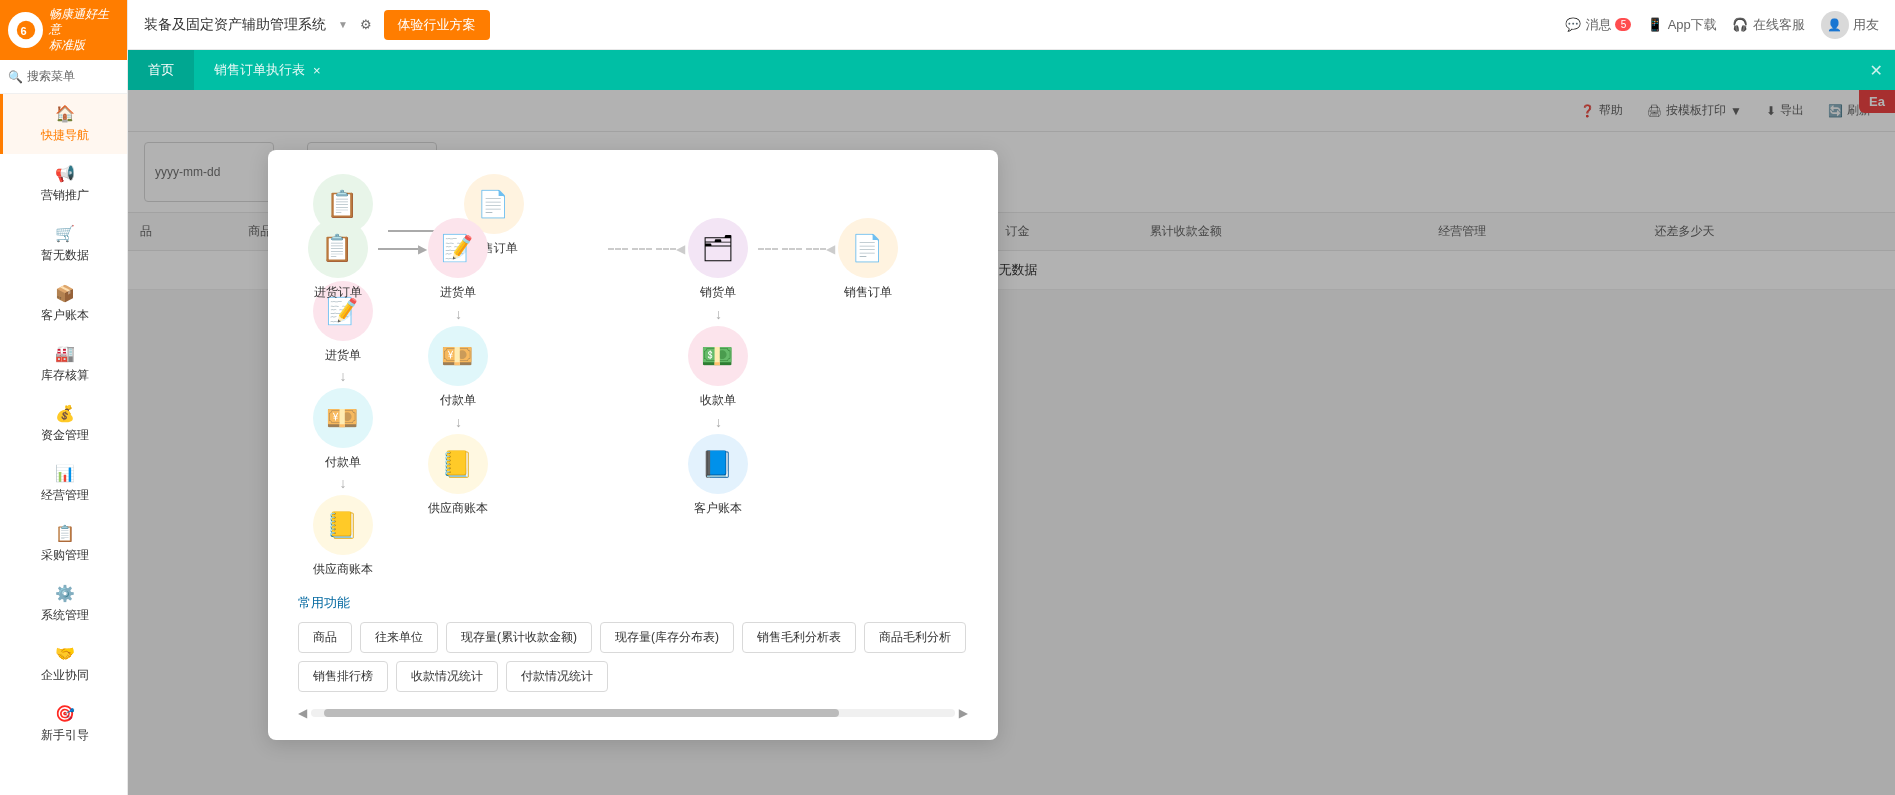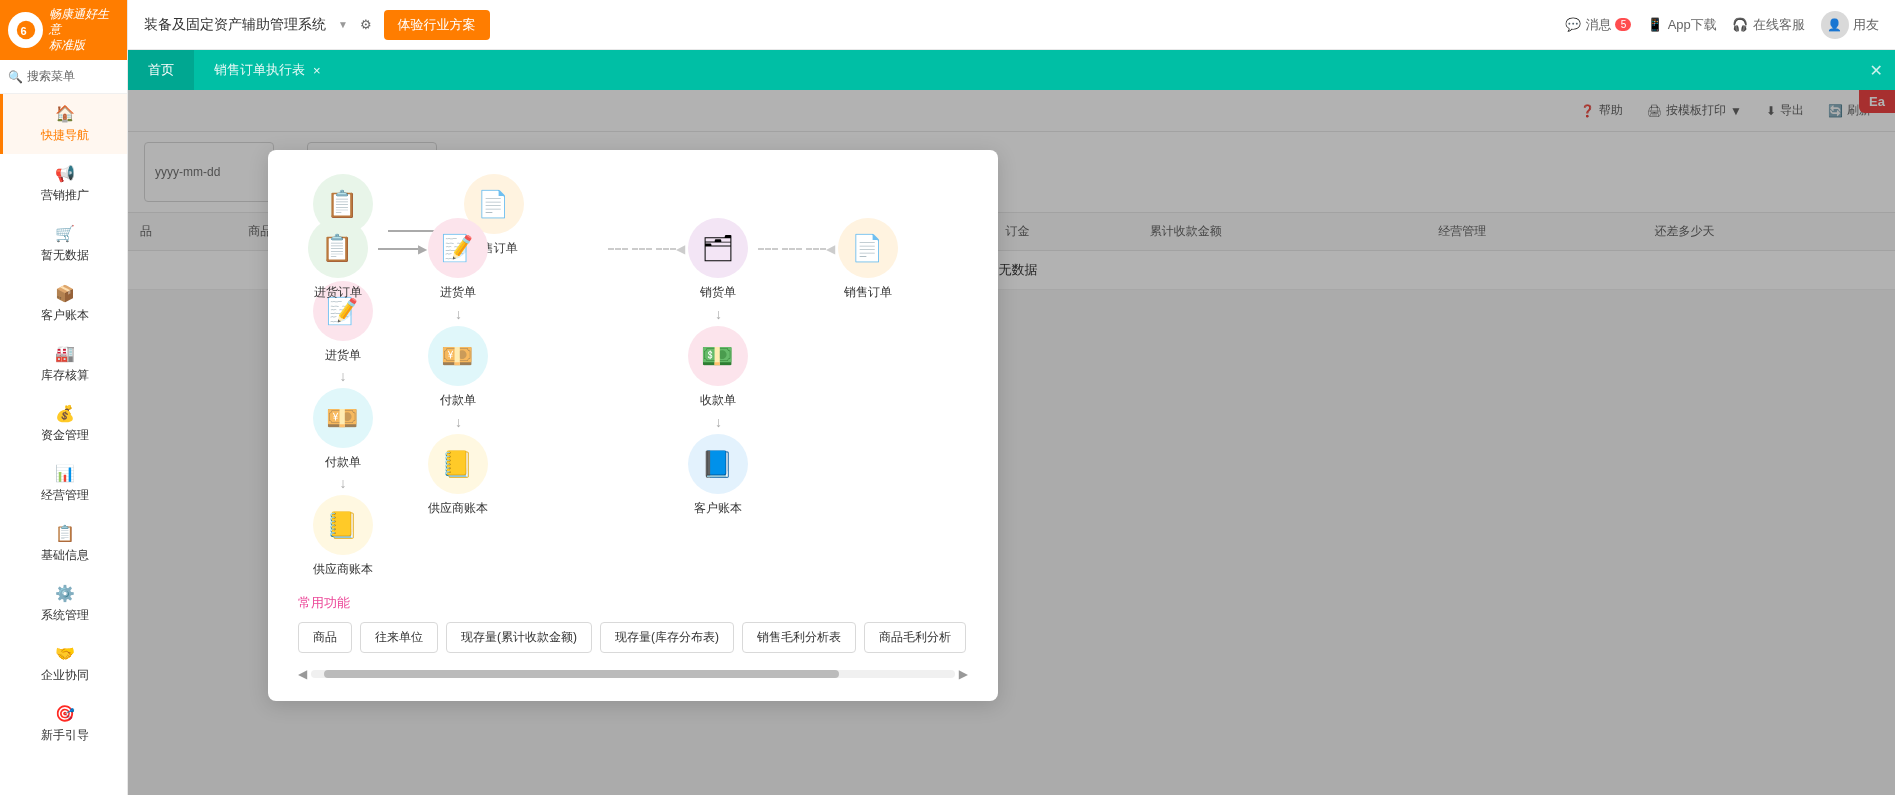--- a/index.html
+++ b/index.html
@@ -71,21 +71,21 @@
     .fc-red { background: #fce4ec; }
     .fc-purple { background: #f3e5f5; }
     .fc-orange { background: #fff3e0; }
     .fc-teal { background: #e0f7fa; }
     .fc-pink { background: #fce4ec; }
     .fc-orange2 { background: #fff8e1; }
     .fc-blue { background: #e3f2fd; }
 
     
     .common-functions { margin-top: 16px; }
-    .common-title { font-size: 13px; color: #ec4899; margin-bottom: 10px; margin-top: 9px; }
+    .common-title { font-size: 13px; color: #0369a1; margin-bottom: 10px; margin-top: 9px; }
     .func-buttons { display: flex; flex-wrap: wrap; gap: 8px; }
     .func-btn { border: 1px solid #d9d9d9; background: #fff; padding: 6px 14px; border-radius: 4px; font-size: 12px; color: #333; cursor: pointer; }
 
     
     .scroll-hint { display: flex; align-items: center; margin-top: 14px; gap: 4px; }
     .scroll-track { flex: 1; height: 8px; background: #f0f0f0; border-radius: 4px; position: relative; }
     .scroll-thumb { height: 8px; background: #bbb; border-radius: 4px; width: 80%; margin-left: 2%; }
     .scroll-arrow { color: #999; cursor: pointer; font-size: 12px; }
 
     
@@ -146,21 +146,21 @@
       <div class="sidebar-item">
         <span class="sidebar-item-icon">💰</span>
         <span>资金管理</span>
       </div>
       <div class="sidebar-item">
         <span class="sidebar-item-icon">📊</span>
         <span>经营管理</span>
       </div>
       <div class="sidebar-item">
         <span class="sidebar-item-icon">📋</span>
-        <span>基础信息</span>
+        <span>采购管理</span>
       </div>
       <div class="sidebar-item">
         <span class="sidebar-item-icon">⚙️</span>
         <span>系统管理</span>
       </div>
       <div class="sidebar-item">
         <span class="sidebar-item-icon">🤝</span>
         <span>企业协同</span>
       </div>
       <div class="sidebar-item">
@@ -432,20 +432,25 @@
         <div class="common-functions">
           <div class="common-title">常用功能</div>
           <div class="func-buttons">
             <button class="func-btn">商品</button>
             <button class="func-btn">往来单位</button>
             <button class="func-btn">现存量(累计收款金额)</button>
             <button class="func-btn">现存量(库存分布表)</button>
             <button class="func-btn">销售毛利分析表</button>
             <button class="func-btn">商品毛利分析</button>
           </div>
+          <div class="func-buttons" style="margin-top:8px;">
+            <button class="func-btn">销售排行榜</button>
+            <button class="func-btn">收款情况统计</button>
+            <button class="func-btn">付款情况统计</button>
+          </div>
         </div>
 
         <div class="scroll-hint">
           <span class="scroll-arrow">◀</span>
           <div class="scroll-track">
             <div class="scroll-thumb"></div>
           </div>
           <span class="scroll-arrow">▶</span>
         </div>
       </div>

